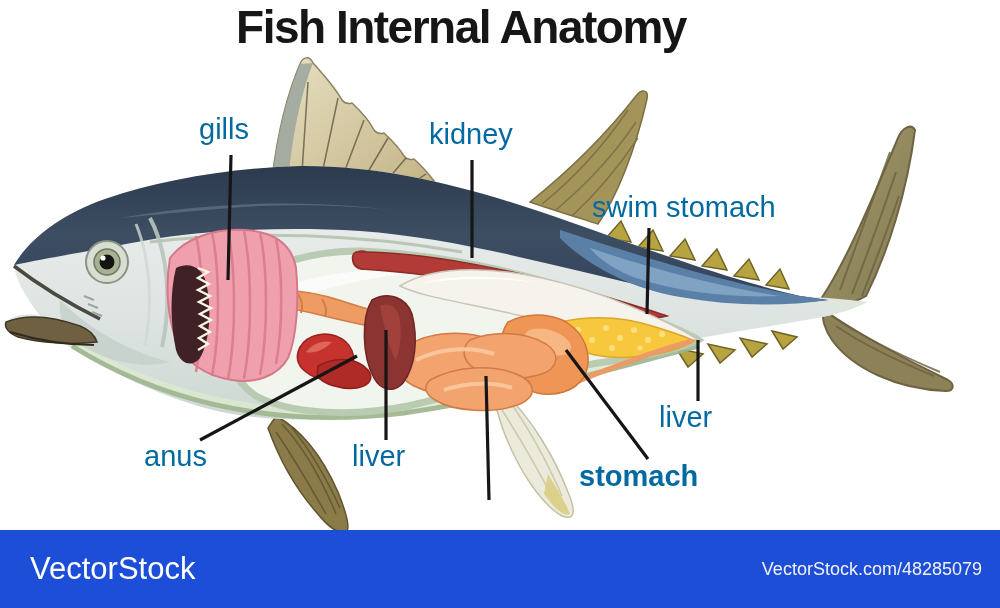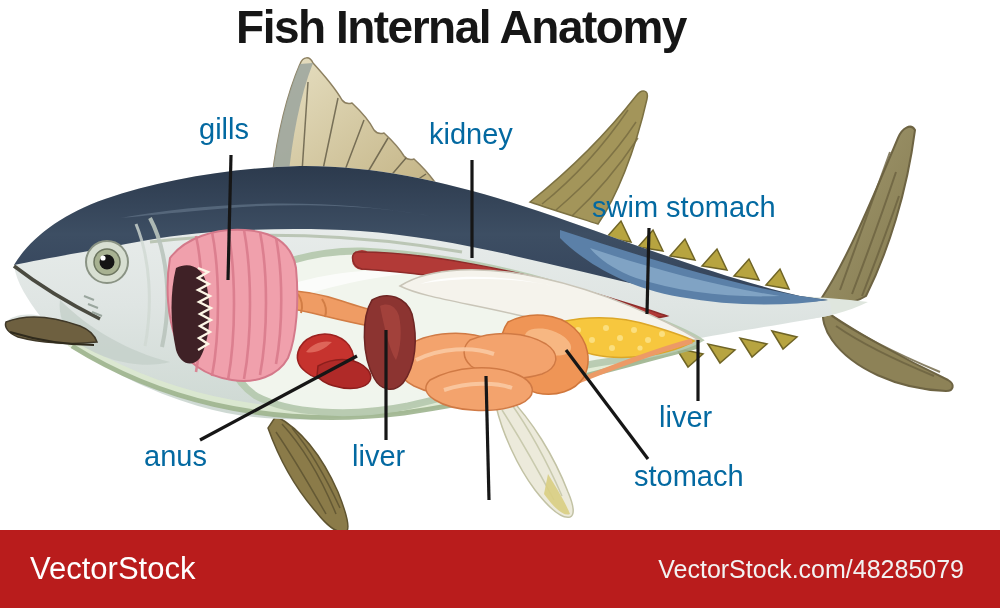--- a/index.html
+++ b/index.html
@@ -8,26 +8,26 @@
   #fish-svg{position:absolute;left:0;top:0;}
   .page-title{position:absolute;top:0px;left:461px;transform:translateX(-50%);
       white-space:nowrap;font-size:46px;font-weight:800;letter-spacing:-1.5px;color:#161616;}
   .anat-label{position:absolute;font-size:29px;color:#0369a1;white-space:nowrap;line-height:1.1;}
   .lbl-gills{left:199px;top:114px;}
   .lbl-kidney{left:429px;top:119px;text-align:center;}
   .lbl-swim-bladder{left:592px;top:192px;}
   .lbl-heart{left:144px;top:441px;}
   .lbl-liver{left:352px;top:441px;}
   .lbl-intestines{left:411px;top:501px;}
-  .lbl-stomach{left:634px;top:461px;}
+  .lbl-stomach{left:579px;top:461px;font-weight:bold;}
   .lbl-anus{left:659px;top:402px;}
-  .watermark-bar{position:absolute;left:0;bottom:0;width:1000px;height:78px;background:#b91c1c;
+  .watermark-bar{position:absolute;left:0;bottom:0;width:1000px;height:78px;background:#1d4ed8;
       display:flex;align-items:center;justify-content:space-between;z-index:5;}
   .wm-brand{color:#ffffff;font-size:31px;margin-left:30px;letter-spacing:0px;}
-  .wm-url{color:#f2f2f2;font-size:25px;margin-right:36px;}
+  .wm-url{color:#f2f2f2;font-size:18px;margin-right:18px;}
 </style>
 </head>
 <body>
 
 <div id="stage">
 
   <svg id="fish-svg" width="1000" height="608" viewBox="0 0 1000 608">
     <defs>
       <linearGradient id="gBody" x1="0" y1="0" x2="0" y2="1">
         <stop offset="0" stop-color="#eef1f0"></stop>

